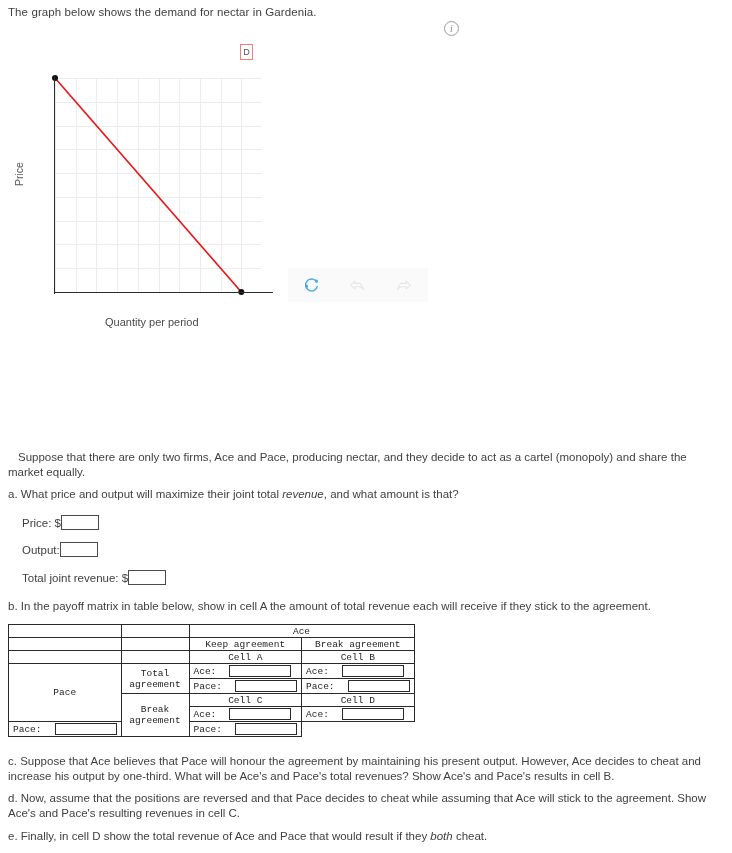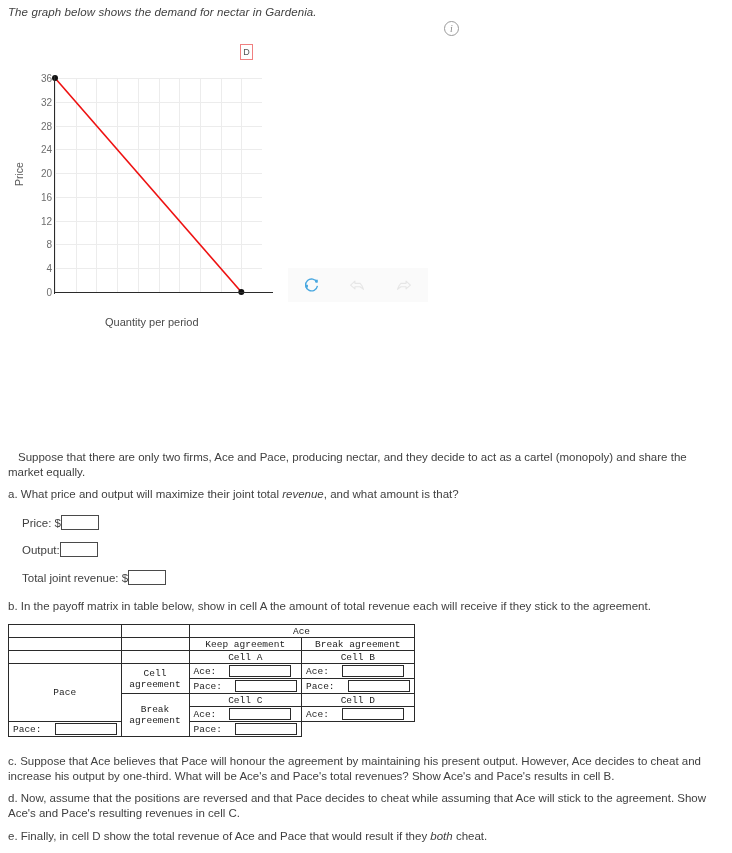--- a/index.html
+++ b/index.html
@@ -19,21 +19,20 @@
   }
 
   
   .intro {
     position: absolute;
     left: 8px;
     top: 6px;
     font-size: 11.5px;
     color: #3f3f3f;
     letter-spacing: 0.1px;
-    font-style: italic;
   }
 
   .info-icon {
     position: absolute;
     left: 444px;
     top: 21px;
     width: 15px;
     height: 15px;
     border: 1px solid #9a9a9a;
     border-radius: 50%;
@@ -243,32 +242,20 @@
 </style>
 </head>
 <body>
 
 <div class="intro">The graph below shows the demand for nectar in Gardenia.</div>
 <div class="info-icon">i</div>
 
 <div class="chart-wrap">
   <div class="d-label">D</div>
 
-  <div class="ytick-holder">
-    <div class="ytick" style="top:40px">36</div>
-    <div class="ytick" style="top:63.8px">32</div>
-    <div class="ytick" style="top:87.6px">28</div>
-    <div class="ytick" style="top:111.3px">24</div>
-    <div class="ytick" style="top:135.1px">20</div>
-    <div class="ytick" style="top:158.9px">16</div>
-    <div class="ytick" style="top:182.7px">12</div>
-    <div class="ytick" style="top:206.4px">8</div>
-    <div class="ytick" style="top:230.2px">4</div>
-    <div class="ytick" style="top:254px">0</div>
-  </div>
 
   <div class="ytick-mark" style="top:40px"></div>
   <div class="ytick-mark" style="top:63.8px"></div>
   <div class="ytick-mark" style="top:87.6px"></div>
   <div class="ytick-mark" style="top:111.3px"></div>
   <div class="ytick-mark" style="top:135.1px"></div>
   <div class="ytick-mark" style="top:158.9px"></div>
   <div class="ytick-mark" style="top:182.7px"></div>
   <div class="ytick-mark" style="top:206.4px"></div>
   <div class="ytick-mark" style="top:230.2px"></div>
@@ -350,21 +337,21 @@
   <tr>
     <td></td>
     <td></td>
     <td>Cell A</td>
     <td>Cell B</td>
   </tr>
   <tr>
     <td rowspan="4">Pace</td>
     <td rowspan="2" class="tall">
       <div class="stack">
-        <span>Cell</span>
+        <span>Total</span>
         <span>agreement</span>
       </div>
     </td>
     <td class="tall">
       <div class="cell-in">
         <span>Ace:</span>
         <input value="" style="">
       </div>
     </td>
     <td class="tall">

